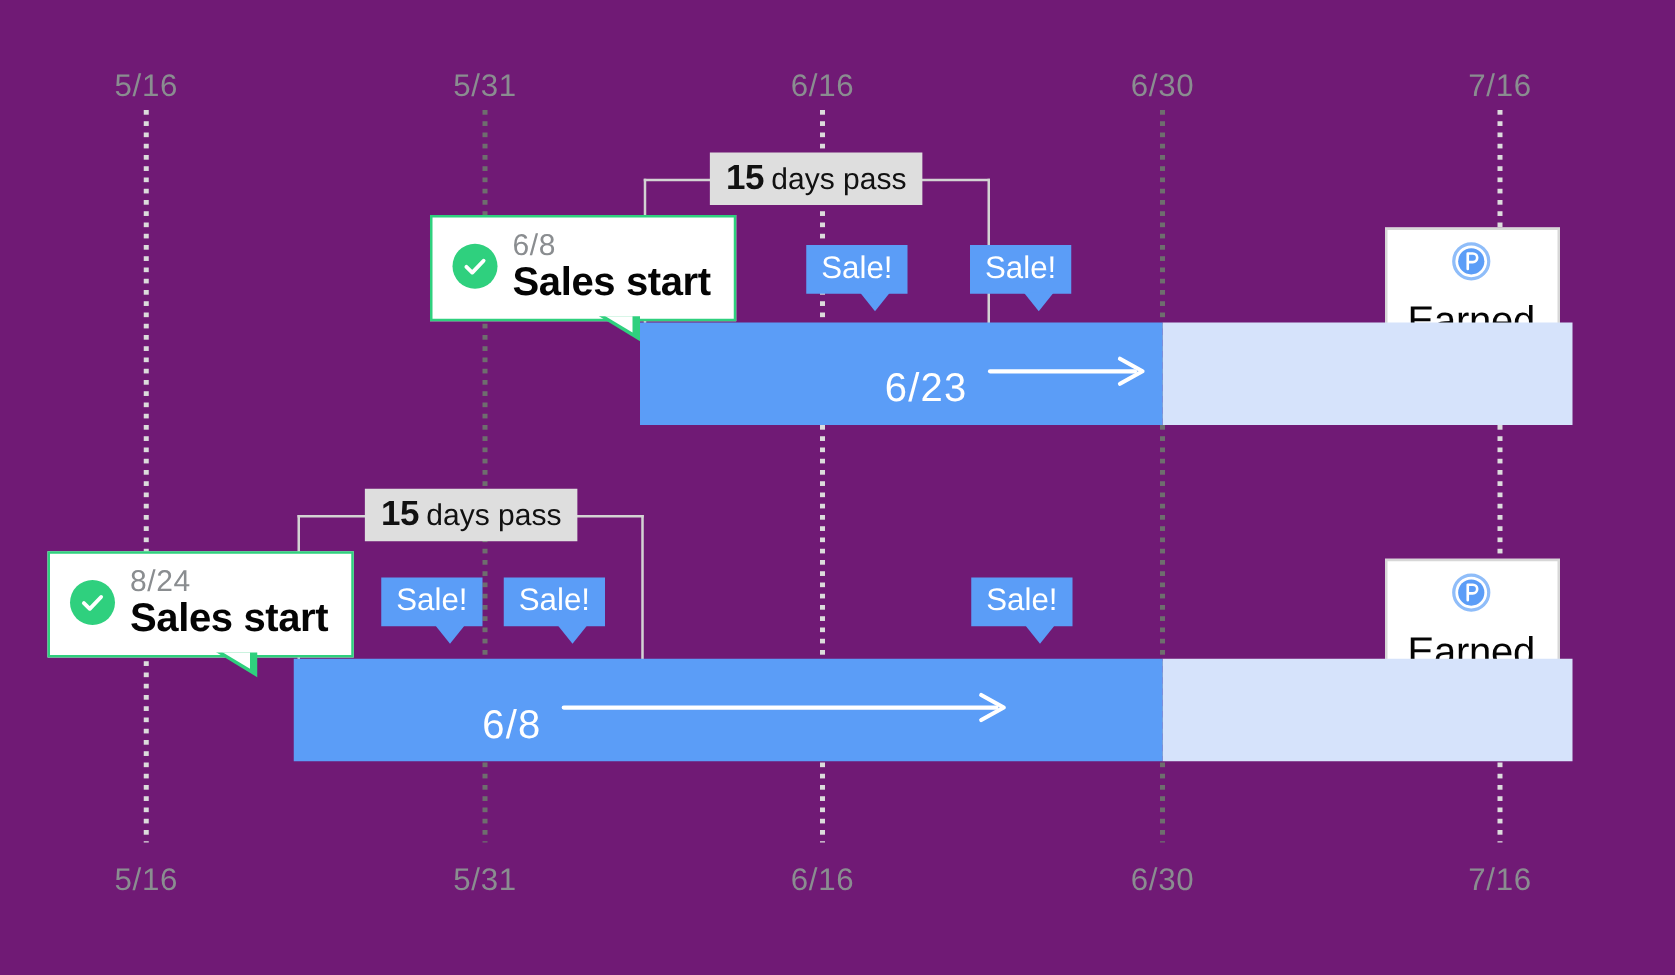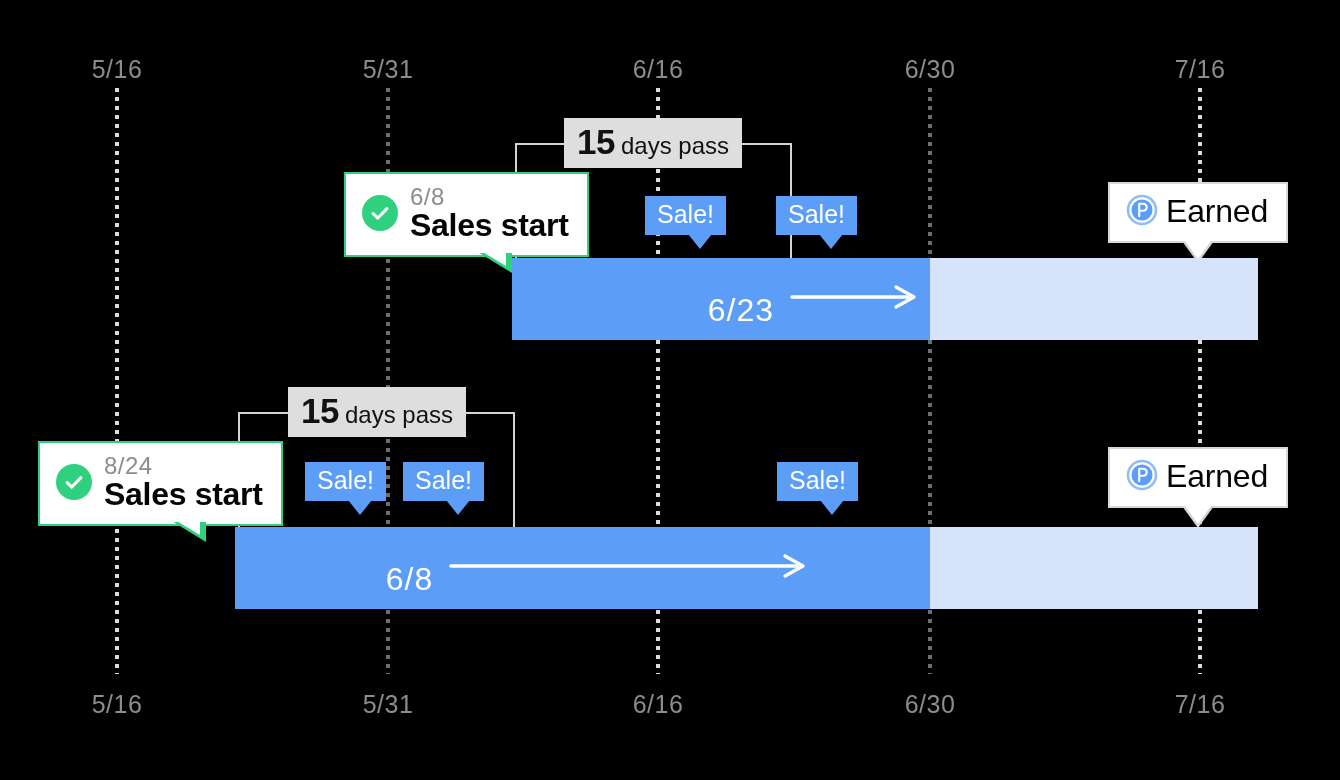--- a/index.html
+++ b/index.html
@@ -5,21 +5,21 @@
   * { box-sizing: border-box; margin: 0; padding: 0; }
   html, body {
     width: 1340px; height: 780px;
     background: #ffffff;
     font-family: "Liberation Sans", sans-serif;
     overflow: hidden;
   }
   #stage {
     position: relative;
     width: 1340px; height: 780px;
-    background: #000000;
+    background: #701a75;
   }
 
   
   .axis-label {
     position: absolute;
     font-size: 25px;
     color: #8a8d90;
     letter-spacing: 0.5px;
     white-space: nowrap;
     transform: translateX(-50%);
@@ -85,21 +85,21 @@
   .bracket-label {
     position: absolute;
     background: #dedede;
     color: #111111;
     padding: 4px 13px 6px 13px;
     white-space: nowrap;
     display: flex; align-items: baseline; gap: 6px;
     transform: translate(-50%, -50%);
   }
   .bracket-label .num {
-    font-size: 35px; font-weight: 700; letter-spacing: -0.5px;
+    font-size: 28px; font-weight: 700; letter-spacing: -0.5px;
   }
   .bracket-label .txt {
     font-size: 24px; font-weight: 400;
   }
 
   
   .sale {
     position: absolute;
     background: #5b9df7;
     color: #ffffff;
@@ -162,21 +162,21 @@
     font-size: 32px; color: #050505; font-weight: 700; letter-spacing: -0.3px;
     white-space: nowrap;
   }
 
   
   .callout-earned {
     position: absolute;
     background: #ffffff;
     border: 2px solid #d7d7d7;
     padding: 9px 18px 11px 16px;
-    display: flex; align-items: center; gap: 8px;
+    display: flex; align-items: center; gap: 8px; flex-direction: column;
   }
   .callout-earned .tail-out,
   .callout-earned .tail-in {
     position: absolute;
     left: 50%;
     width: 0; height: 0;
   }
   .callout-earned .tail-out {
     bottom: -22px;
     margin-left: -16px;

